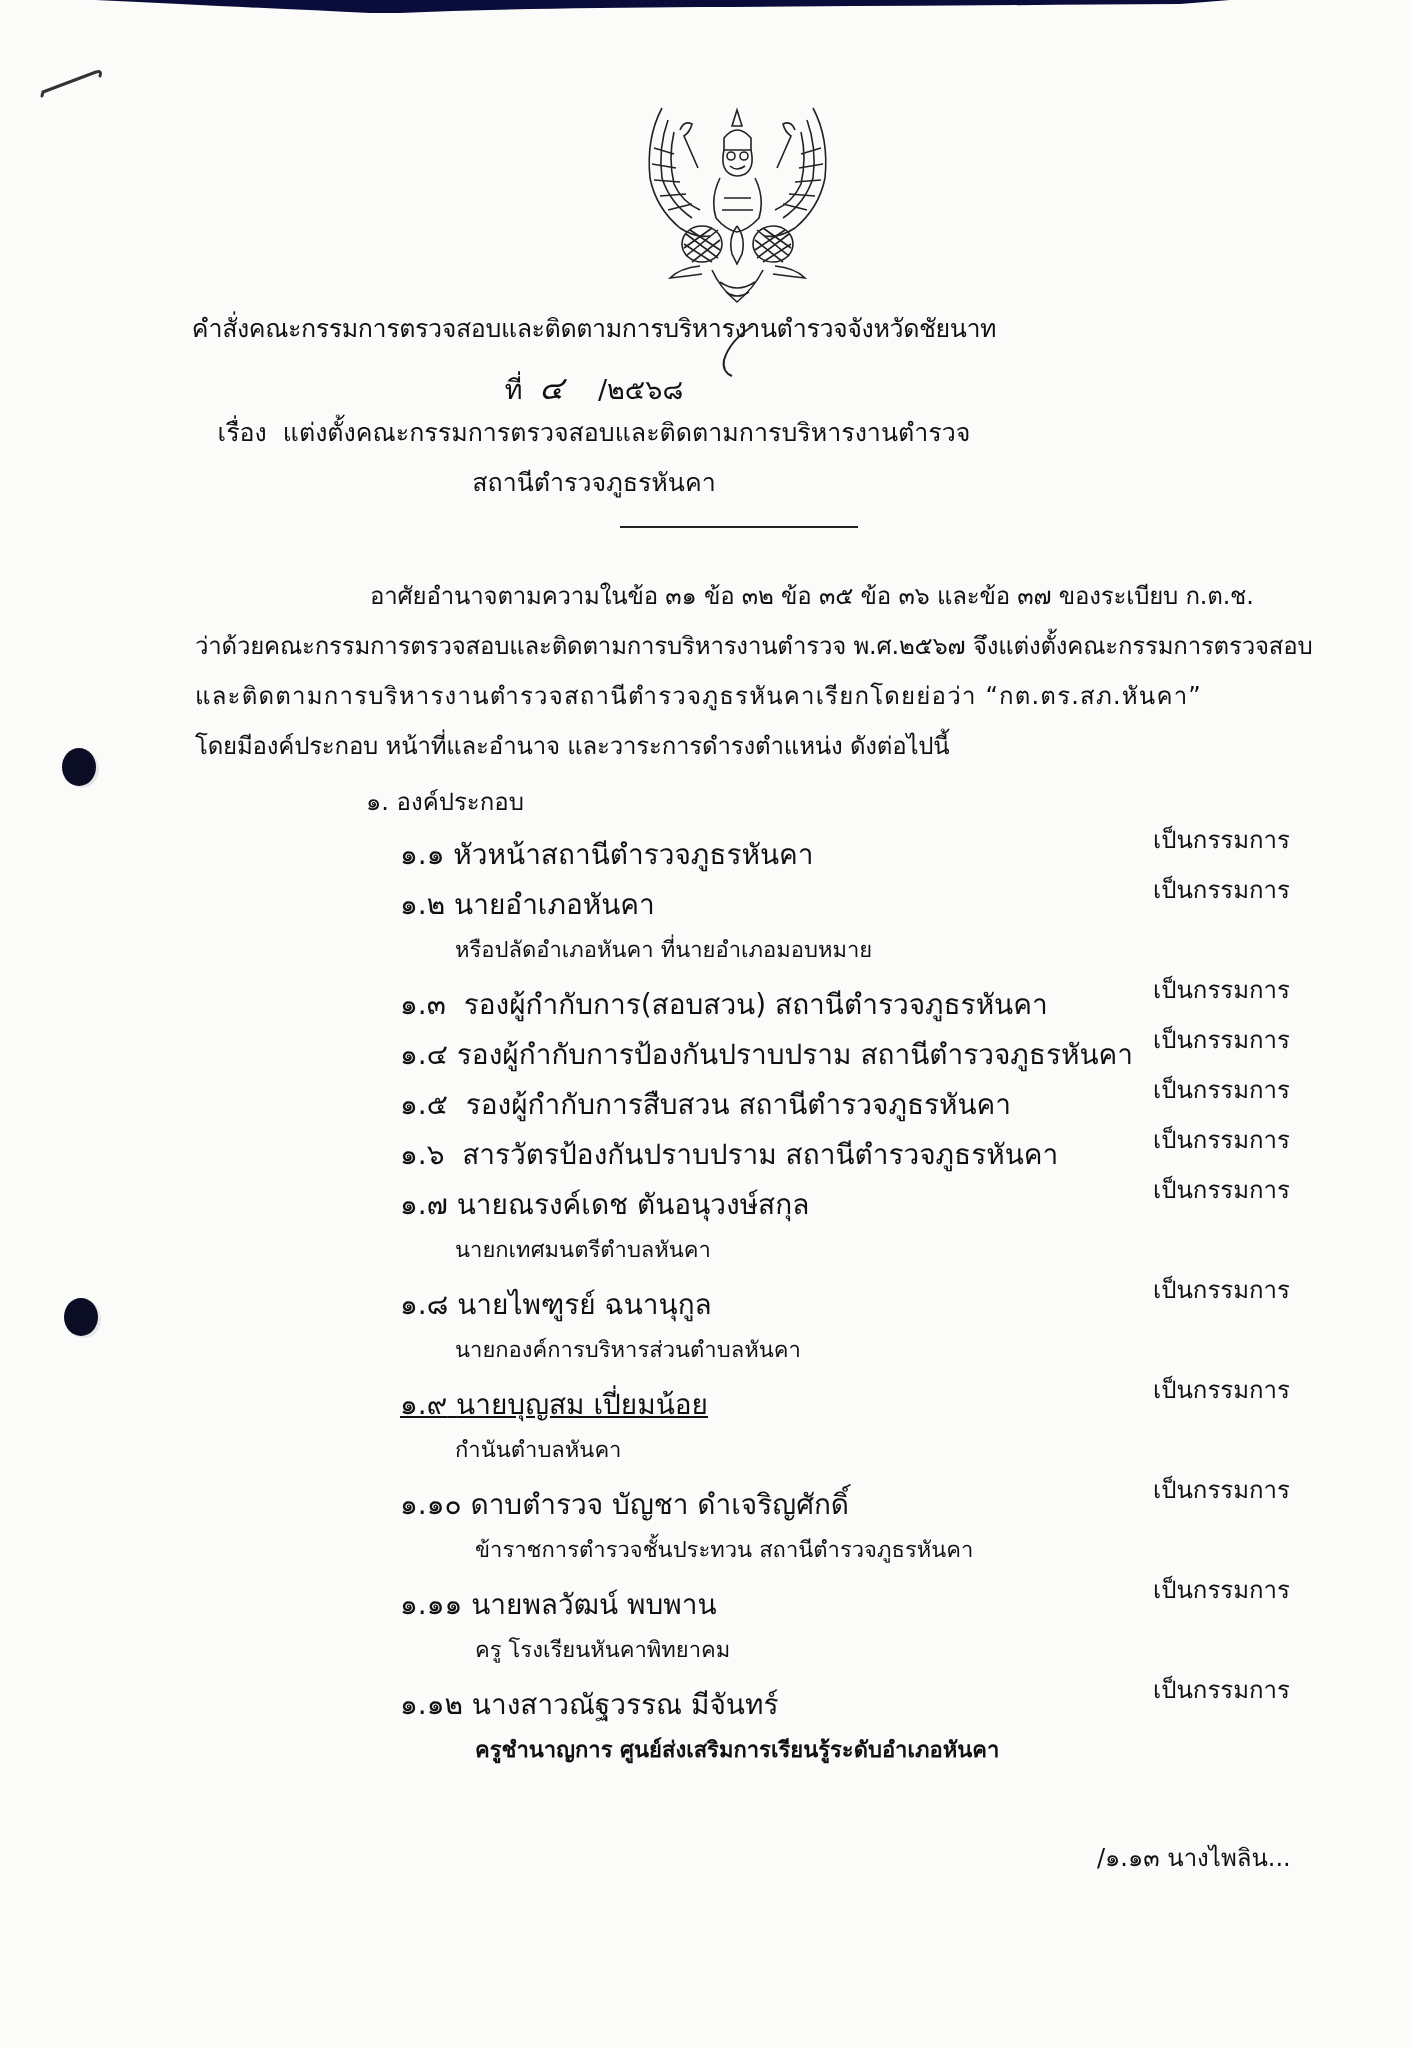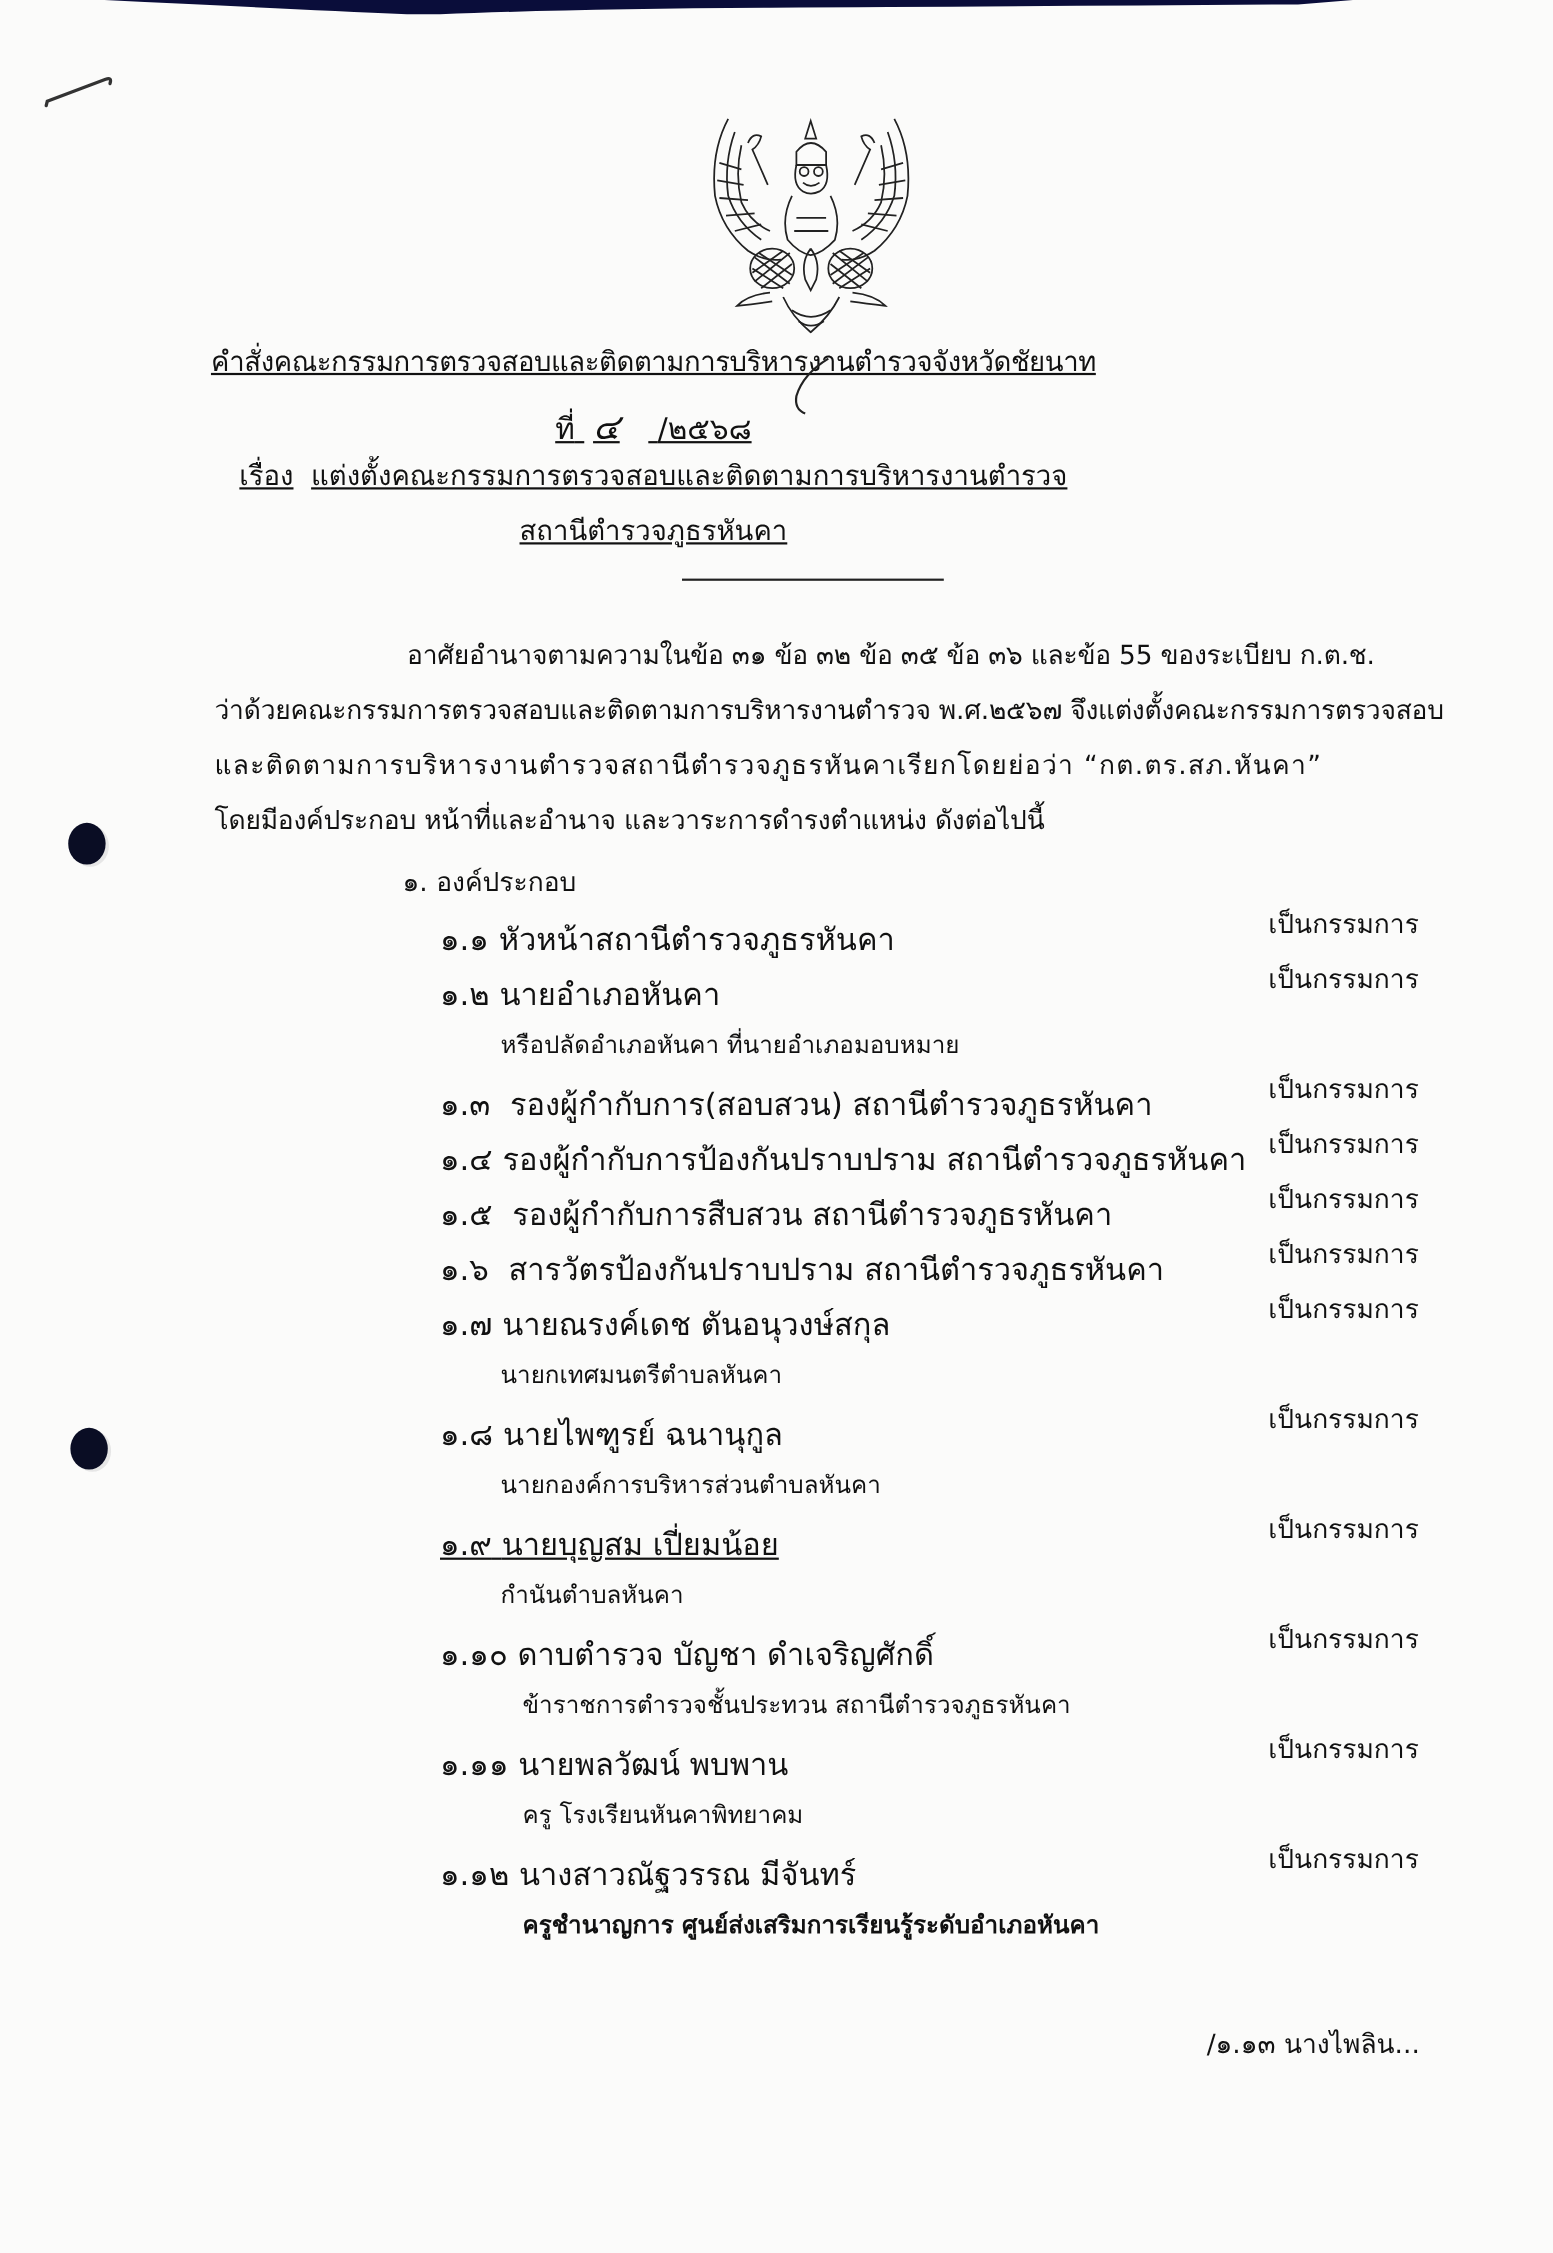--- a/index.html
+++ b/index.html
@@ -9,21 +9,21 @@
       font-family: "DejaVu Sans", "Liberation Sans", sans-serif;
       color: #111;
     }
     .scan-top {
       position: absolute; left: 0; top: 0; width: 1412px; height: 14px;
     }
     .pen-mark { position: absolute; left: 40px; top: 64px; }
     .hole { position: absolute; width: 34px; height: 38px; border-radius: 50%; background: #0a0d24; box-shadow: 3px 2px 0 #e6e6e6; }
     .emblem { position: absolute; left: 640px; top: 98px; width: 195px; height: 212px; }
     .abs { position: absolute; white-space: nowrap; }
-    .center-line { position: absolute; left: 0; width: 1188px; text-align: center; white-space: nowrap; font-size: 25px; text-decoration: underline; }
+    .center-line { position: absolute; left: 0; width: 1188px; text-align: center; white-space: nowrap; font-size: 25px; }
     .title1 { top: 308px; letter-spacing: -0.4px; }
     .order-no { top: 362px; font-size: 27px; }
     .order-no .num-hand { font-size: 32px; margin: 0 26px 0 8px; font-style: italic; }
     .subject { top: 412px; }
     .subject .lbl { margin-right: 16px; }
     .subject2 { top: 462px; }
     .rule { position: absolute; left: 620px; top: 526px; width: 238px; height: 2px; background: #222; }
     .para { font-size: 24px; letter-spacing: -0.2px; }
     .p1 { left: 370px; top: 576px; }
     .p2 { left: 195px; top: 626px; }
@@ -101,21 +101,21 @@
   <span class="lbl">เรื่อง</span><span>แต่งตั้งคณะกรรมการตรวจสอบและติดตามการบริหารงานตำรวจ</span>
 </div>
 <div class="center-line subject2">สถานีตำรวจภูธรหันคา</div>
 
 <div class="rule"></div>
 
 <svg class="handwrite" width="1412" height="2048">
   <path d="M753 326 Q730 340 724 360 Q722 372 732 376" stroke="#222" stroke-width="2" fill="none"></path>
 </svg>
 
-<div class="abs para p1">อาศัยอำนาจตามความในข้อ ๓๑ ข้อ ๓๒ ข้อ ๓๕ ข้อ ๓๖ และข้อ 55 ของระเบียบ ก.ต.ช.</div>
+<div class="abs para p1">อาศัยอำนาจตามความในข้อ ๓๑ ข้อ ๓๒ ข้อ ๓๕ ข้อ ๓๖ และข้อ ๓๗ ของระเบียบ ก.ต.ช.</div>
 <div class="abs para p2">ว่าด้วยคณะกรรมการตรวจสอบและติดตามการบริหารงานตำรวจ พ.ศ.๒๕๖๗ จึงแต่งตั้งคณะกรรมการตรวจสอบ</div>
 <div class="abs para p3">และติดตามการบริหารงานตำรวจสถานีตำรวจภูธรหันคาเรียกโดยย่อว่า “กต.ตร.สภ.หันคา”</div>
 <div class="abs para p4">โดยมีองค์ประกอบ หน้าที่และอำนาจ และวาระการดำรงตำแหน่ง ดังต่อไปนี้</div>
 
 <div class="abs sec">๑. องค์ประกอบ</div>
 
 <div class="abs item" style="left:400px; top:832px;"><span>๑.๑</span> <span>หัวหน้าสถานีตำรวจภูธรหันคา</span></div>
 <div class="abs role" style="top:820px;">เป็นกรรมการ</div>
 
 <div class="abs item" style="left:400px; top:882px;"><span>๑.๒</span> <span>นายอำเภอหันคา</span></div>

